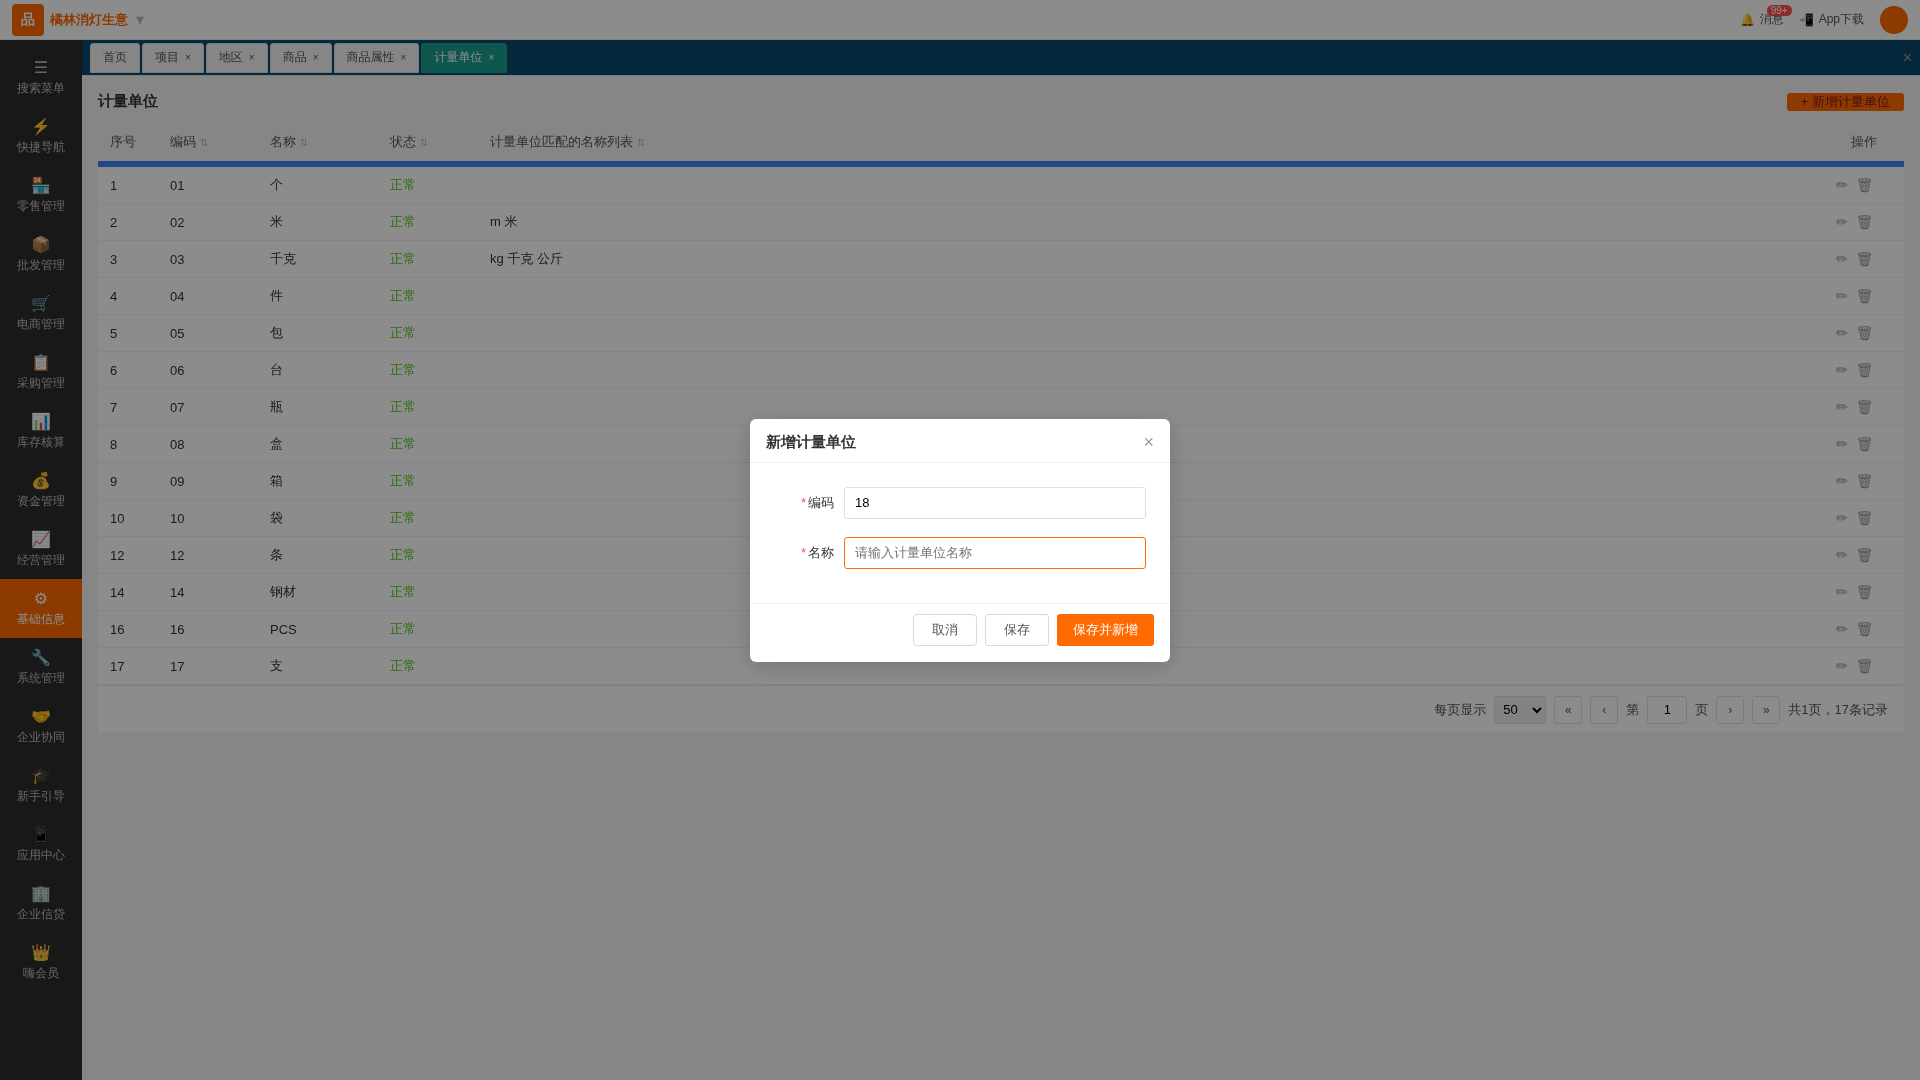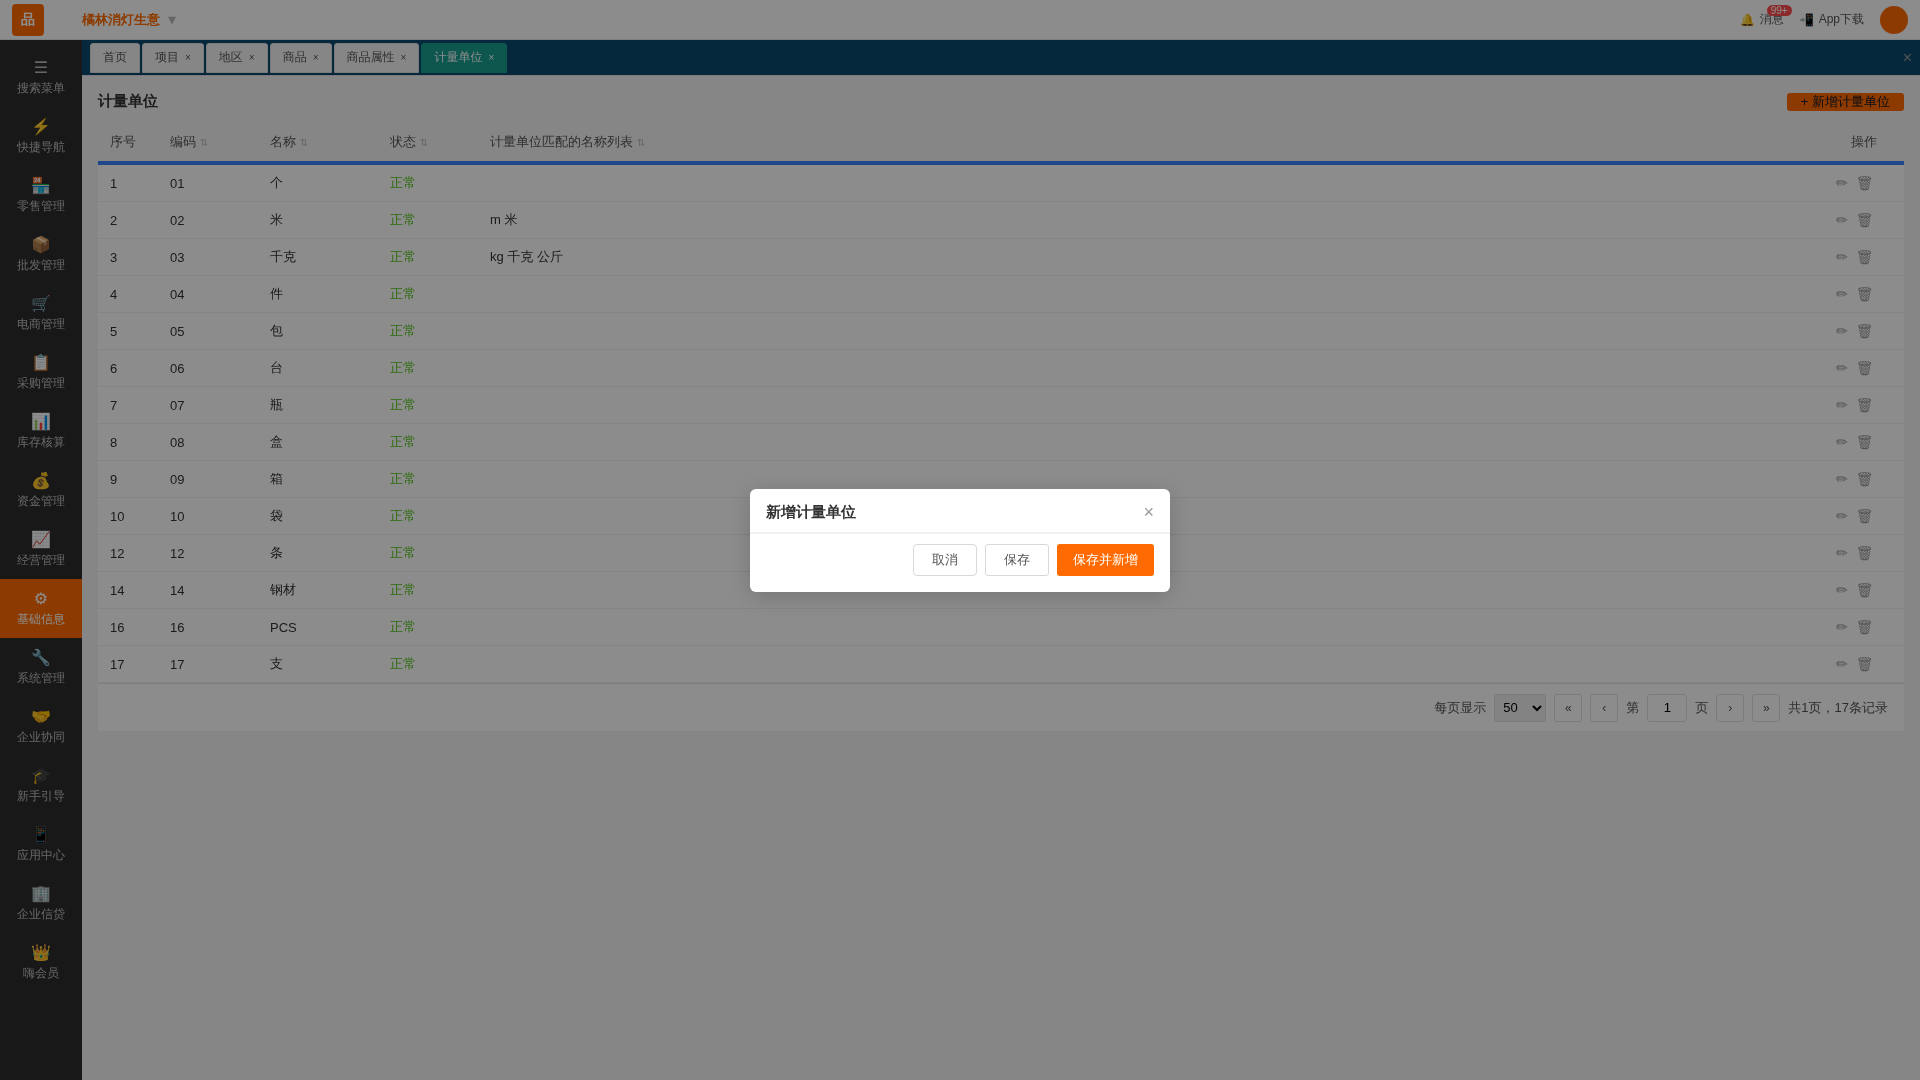--- a/index.html
+++ b/index.html
@@ -3,21 +3,21 @@
   <meta charset="utf-8">
   <style>
     * { box-sizing: border-box; margin: 0; padding: 0; }
     body { font-family: "Microsoft YaHei", "PingFang SC", sans-serif; font-size: 13px; background: #f0f2f5; color: #333; height: 1080px; width: 1920px; overflow: hidden; display: flex; flex-direction: column; }
 
     
     .topbar { height: 40px; background: #fff; border-bottom: 1px solid #e8e8e8; display: flex; align-items: center; padding: 0 12px; justify-content: space-between; flex-shrink: 0; }
     .topbar-left { display: flex; align-items: center; gap: 8px; }
     .logo-area { display: flex; align-items: center; gap: 6px; }
     .logo-icon { width: 32px; height: 32px; background: #ff6b00; border-radius: 4px; display: flex; align-items: center; justify-content: center; color: #fff; font-size: 14px; font-weight: bold; }
-    .logo-text { color: #ff6b00; font-size: 13px; font-weight: bold; margin-left: 32px; }
+    .logo-text { color: #ff6b00; font-size: 13px; font-weight: bold; }
     .topbar-right { display: flex; align-items: center; gap: 16px; }
     .topbar-btn { display: flex; align-items: center; gap: 4px; font-size: 12px; color: #555; cursor: pointer; position: relative; }
     .badge { background: #ff4d4f; color: #fff; font-size: 10px; border-radius: 8px; padding: 0 4px; min-width: 16px; text-align: center; position: absolute; top: -6px; right: -8px; }
     .avatar { width: 28px; height: 28px; background: #ff6b00; border-radius: 50%; }
 
     
     .main-layout { display: flex; flex: 1; overflow: hidden; }
 
     
     .sidebar { width: 82px; background: #2d2d2d; display: flex; flex-direction: column; align-items: center; padding-top: 8px; flex-shrink: 0; }
@@ -34,27 +34,27 @@
     .tab.active { background: #1a9e8f; color: #fff; border-color: #1a9e8f; }
     .tab .close-x { font-size: 10px; cursor: pointer; }
     .tab-close-all { margin-left: auto; font-size: 16px; color: #999; cursor: pointer; }
 
     
     .page-content { flex: 1; padding: 16px; overflow-y: auto; background: #f5f5f5; position: relative; }
 
     
     .page-header { display: flex; align-items: center; justify-content: space-between; margin-bottom: 12px; }
     .page-title { font-size: 15px; font-weight: 600; color: #333; }
-    .add-btn { background: #ff6b00; color: #0f172a; border: none; padding: 0 14px; border-radius: 3px; cursor: pointer; font-size: 13px; }
+    .add-btn { background: #ff6b00; color: #7f1d1d; border: none; padding: 0 14px; border-radius: 3px; cursor: pointer; font-size: 13px; }
 
     
     .table-wrap { background: #fff; border-radius: 3px; overflow: hidden; }
     table { width: 100%; border-collapse: collapse; font-size: 13px; }
     thead tr { background: #f5f5f5; }
-    th { padding: 10px 12px; text-align: left; font-weight: 500; color: #555; border-bottom: 4px solid #3b82f6; white-space: nowrap; }
+    th { padding: 10px 12px; text-align: left; font-weight: 500; color: #555; border-bottom: 6px solid #3b82f6; white-space: nowrap; }
     td { padding: 9px 12px; border-bottom: 1px solid #f0f0f0; color: #333; }
     .status-normal { color: #52c41a; }
     .sort-icon { color: #bbb; font-size: 10px; cursor: pointer; }
     .actions { display: flex; gap: 8px; }
     .action-btn { cursor: pointer; color: #999; font-size: 14px; }
 
     
     .pagination-bar { height: 48px; background: #fff; border-top: 1px solid #e8e8e8; display: flex; align-items: center; justify-content: flex-end; padding: 0 16px; gap: 8px; font-size: 13px; color: #555; }
     .page-btn { width: 28px; height: 28px; border: 1px solid #e0e0e0; background: #fff; cursor: pointer; display: flex; align-items: center; justify-content: center; border-radius: 3px; font-size: 12px; color: #555; }
     .page-input { width: 40px; height: 28px; border: 1px solid #e0e0e0; text-align: center; font-size: 13px; border-radius: 3px; }
@@ -449,19 +449,33 @@
     </div>
   </div>
 </div>
 
 <div class="overlay">
   <div class="dialog">
     <div class="dialog-header">
       <span class="dialog-title">新增计量单位</span>
       <span class="dialog-close">×</span>
     </div>
+    <div class="dialog-body">
+      <div class="form-row">
+        <label class="form-label">
+          <span class="required">*</span><span>编码</span>
+        </label>
+        <input type="text" class="form-input" value="18" style="">
+      </div>
+      <div class="form-row">
+        <label class="form-label">
+          <span class="required">*</span><span>名称</span>
+        </label>
+        <input type="text" class="form-input name-input" placeholder="请输入计量单位名称" style="">
+      </div>
+    </div>
     <div class="dialog-footer">
       <button class="btn-cancel">取消</button>
       <button class="btn-save">保存</button>
       <button class="btn-save-new">保存并新增</button>
     </div>
   </div>
 </div>
 
 </body></html>

